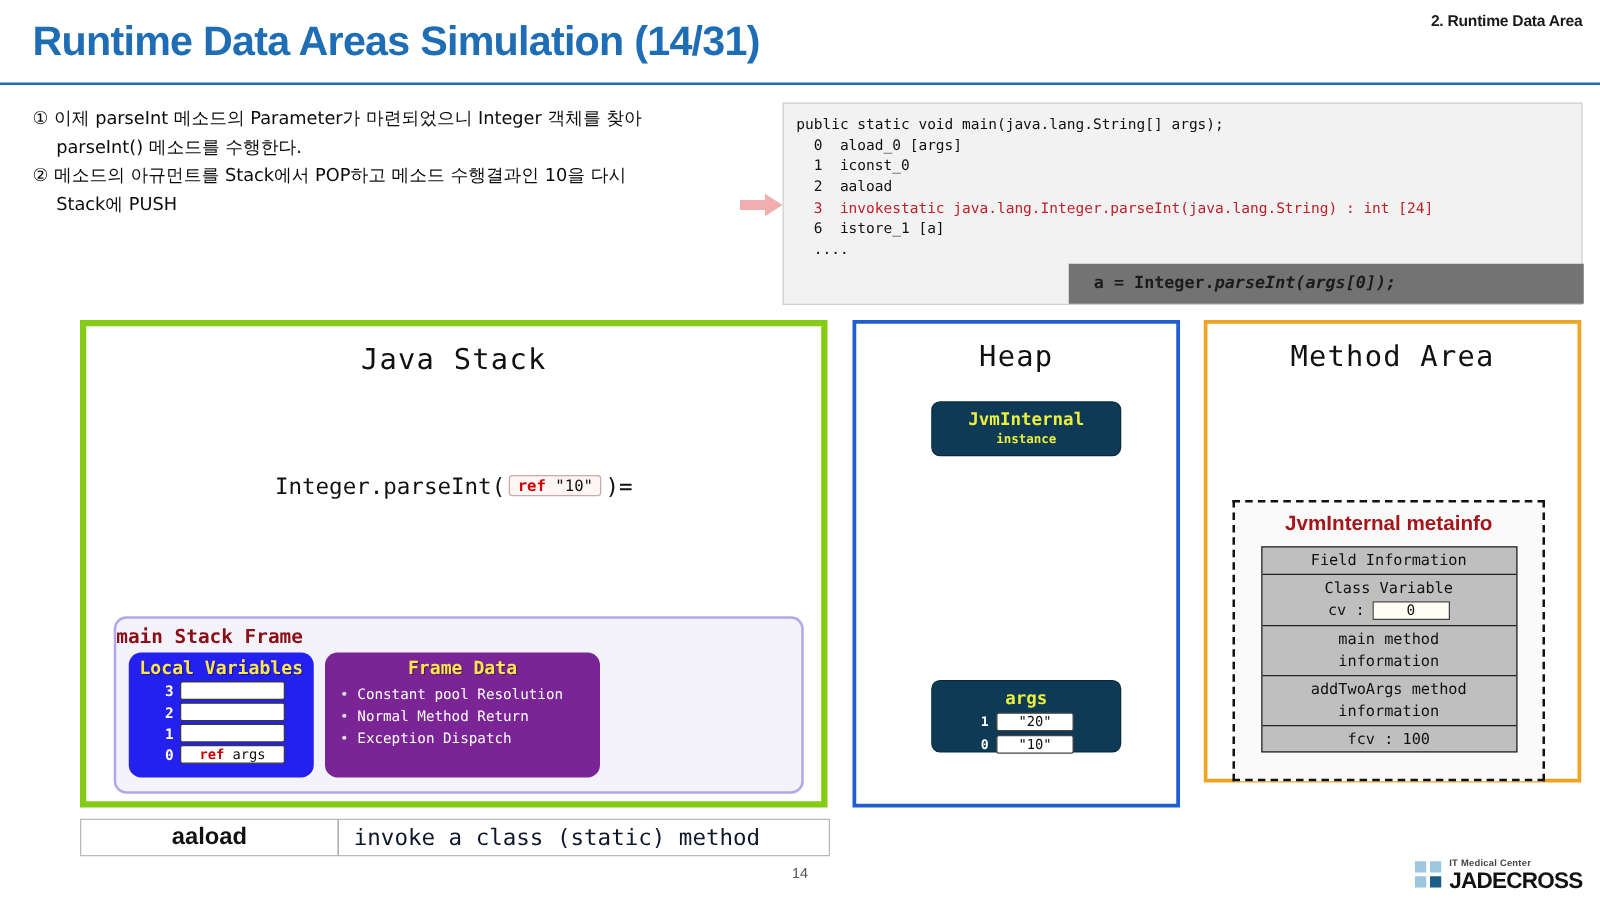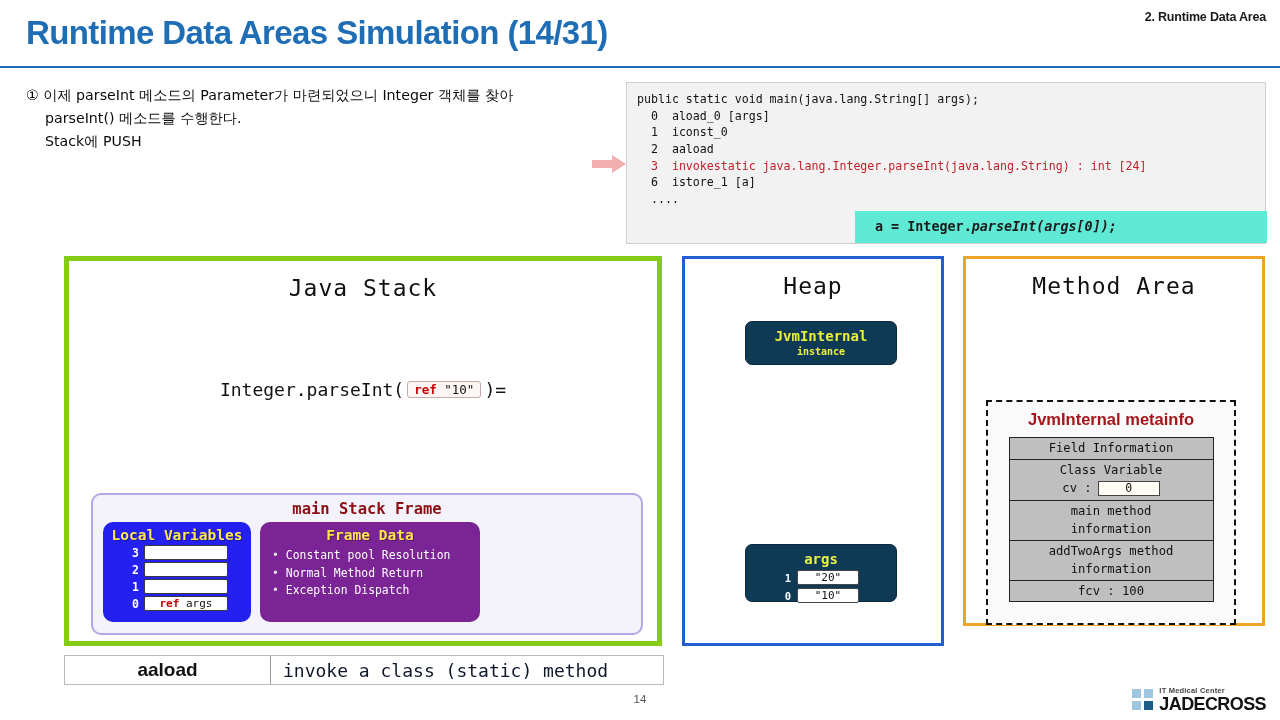--- a/index.html
+++ b/index.html
@@ -41,21 +41,21 @@
     position: absolute; left: 626px; top: 82px; width: 640px; height: 162px;
     background: #f2f2f2; border: 1px solid #cfcfcf;
     font-family: "DejaVu Sans Mono", monospace;
     font-size: 11.6px; line-height: 1.44; color:#111;
     padding: 8px 0 0 10px;
   }
   .codebox .cl { white-space: pre; }
   .codebox .hi { color:#c0202a; }
   .stmt {
     position: absolute; left: 228px; bottom: 0; width: 412px; height: 32px;
-    background: #5eead4; display:flex; align-items:center; padding-left: 20px;
+    background: #737373; display:flex; align-items:center; padding-left: 20px;
     font-family: "DejaVu Sans Mono", monospace;
     font-size: 13.4px; font-weight: bold; color:#1b1b1b; white-space: pre;
   }
   .stmt .it { font-style: italic; }
   .arrow {
     position: absolute; left: 592px; top: 155px;
     width: 34px; height: 18px;
   }
 
   
@@ -82,21 +82,21 @@
   }
   .refbox .rf { color:#cc0000; font-weight:bold; }
   .refbox .vl { color:#111; }
 
   
   .msf {
     position: absolute; left: 22px; top: 232px; width: 552px; height: 142px;
     background: #f4f2fb; border: 2px solid #b0a8e8; border-radius: 10px;
   }
   .msf-title {
-    text-align:center; margin-top: 5px;
+    text-align:left; margin-top: 5px;
     font-family:"DejaVu Sans Mono", monospace; font-size:15.5px;
     font-weight: bold; color:#8b0f14;
   }
   .msf-row { display:flex; gap:9px; padding: 4px 10px 0 10px; }
   .card { border-radius: 10px; padding-top: 5px; }
   .card-t {
     text-align:center; font-family:"DejaVu Sans Mono", monospace;
     font-size: 14.5px; font-weight:bold; color:#ffe64d;
     text-shadow: 1px 1px 0 rgba(0,0,0,.35);
   }
@@ -220,20 +220,21 @@
 
 <div class="slide">
 
   <div class="hdr-right">2. Runtime Data Area</div>
   <div class="title">Runtime Data Areas Simulation (14/31)</div>
   <div class="title-rule"></div>
 
   <div class="narr">
     <span class="ln">① 이제 parseInt 메소드의 Parameter가 마련되었으니 Integer 객체를 찾아</span>
     <span class="ln ind">parseInt() 메소드를 수행한다.</span>
+    <span class="ln">② 메소드의 아규먼트를 Stack에서 POP하고 메소드 수행결과인 10을 다시</span>
     <span class="ln ind">Stack에 PUSH</span>
   </div>
 
   <svg class="arrow" viewBox="0 0 34 18">
     <polygon points="0,5 20,5 20,0 34,9 20,18 20,13 0,13" fill="#f0aeae"></polygon>
   </svg>
 
   <div class="codebox">
     <div class="cl">public static void main(java.lang.String[] args);</div>
     <div class="cl">  0  aload_0 [args]</div>

